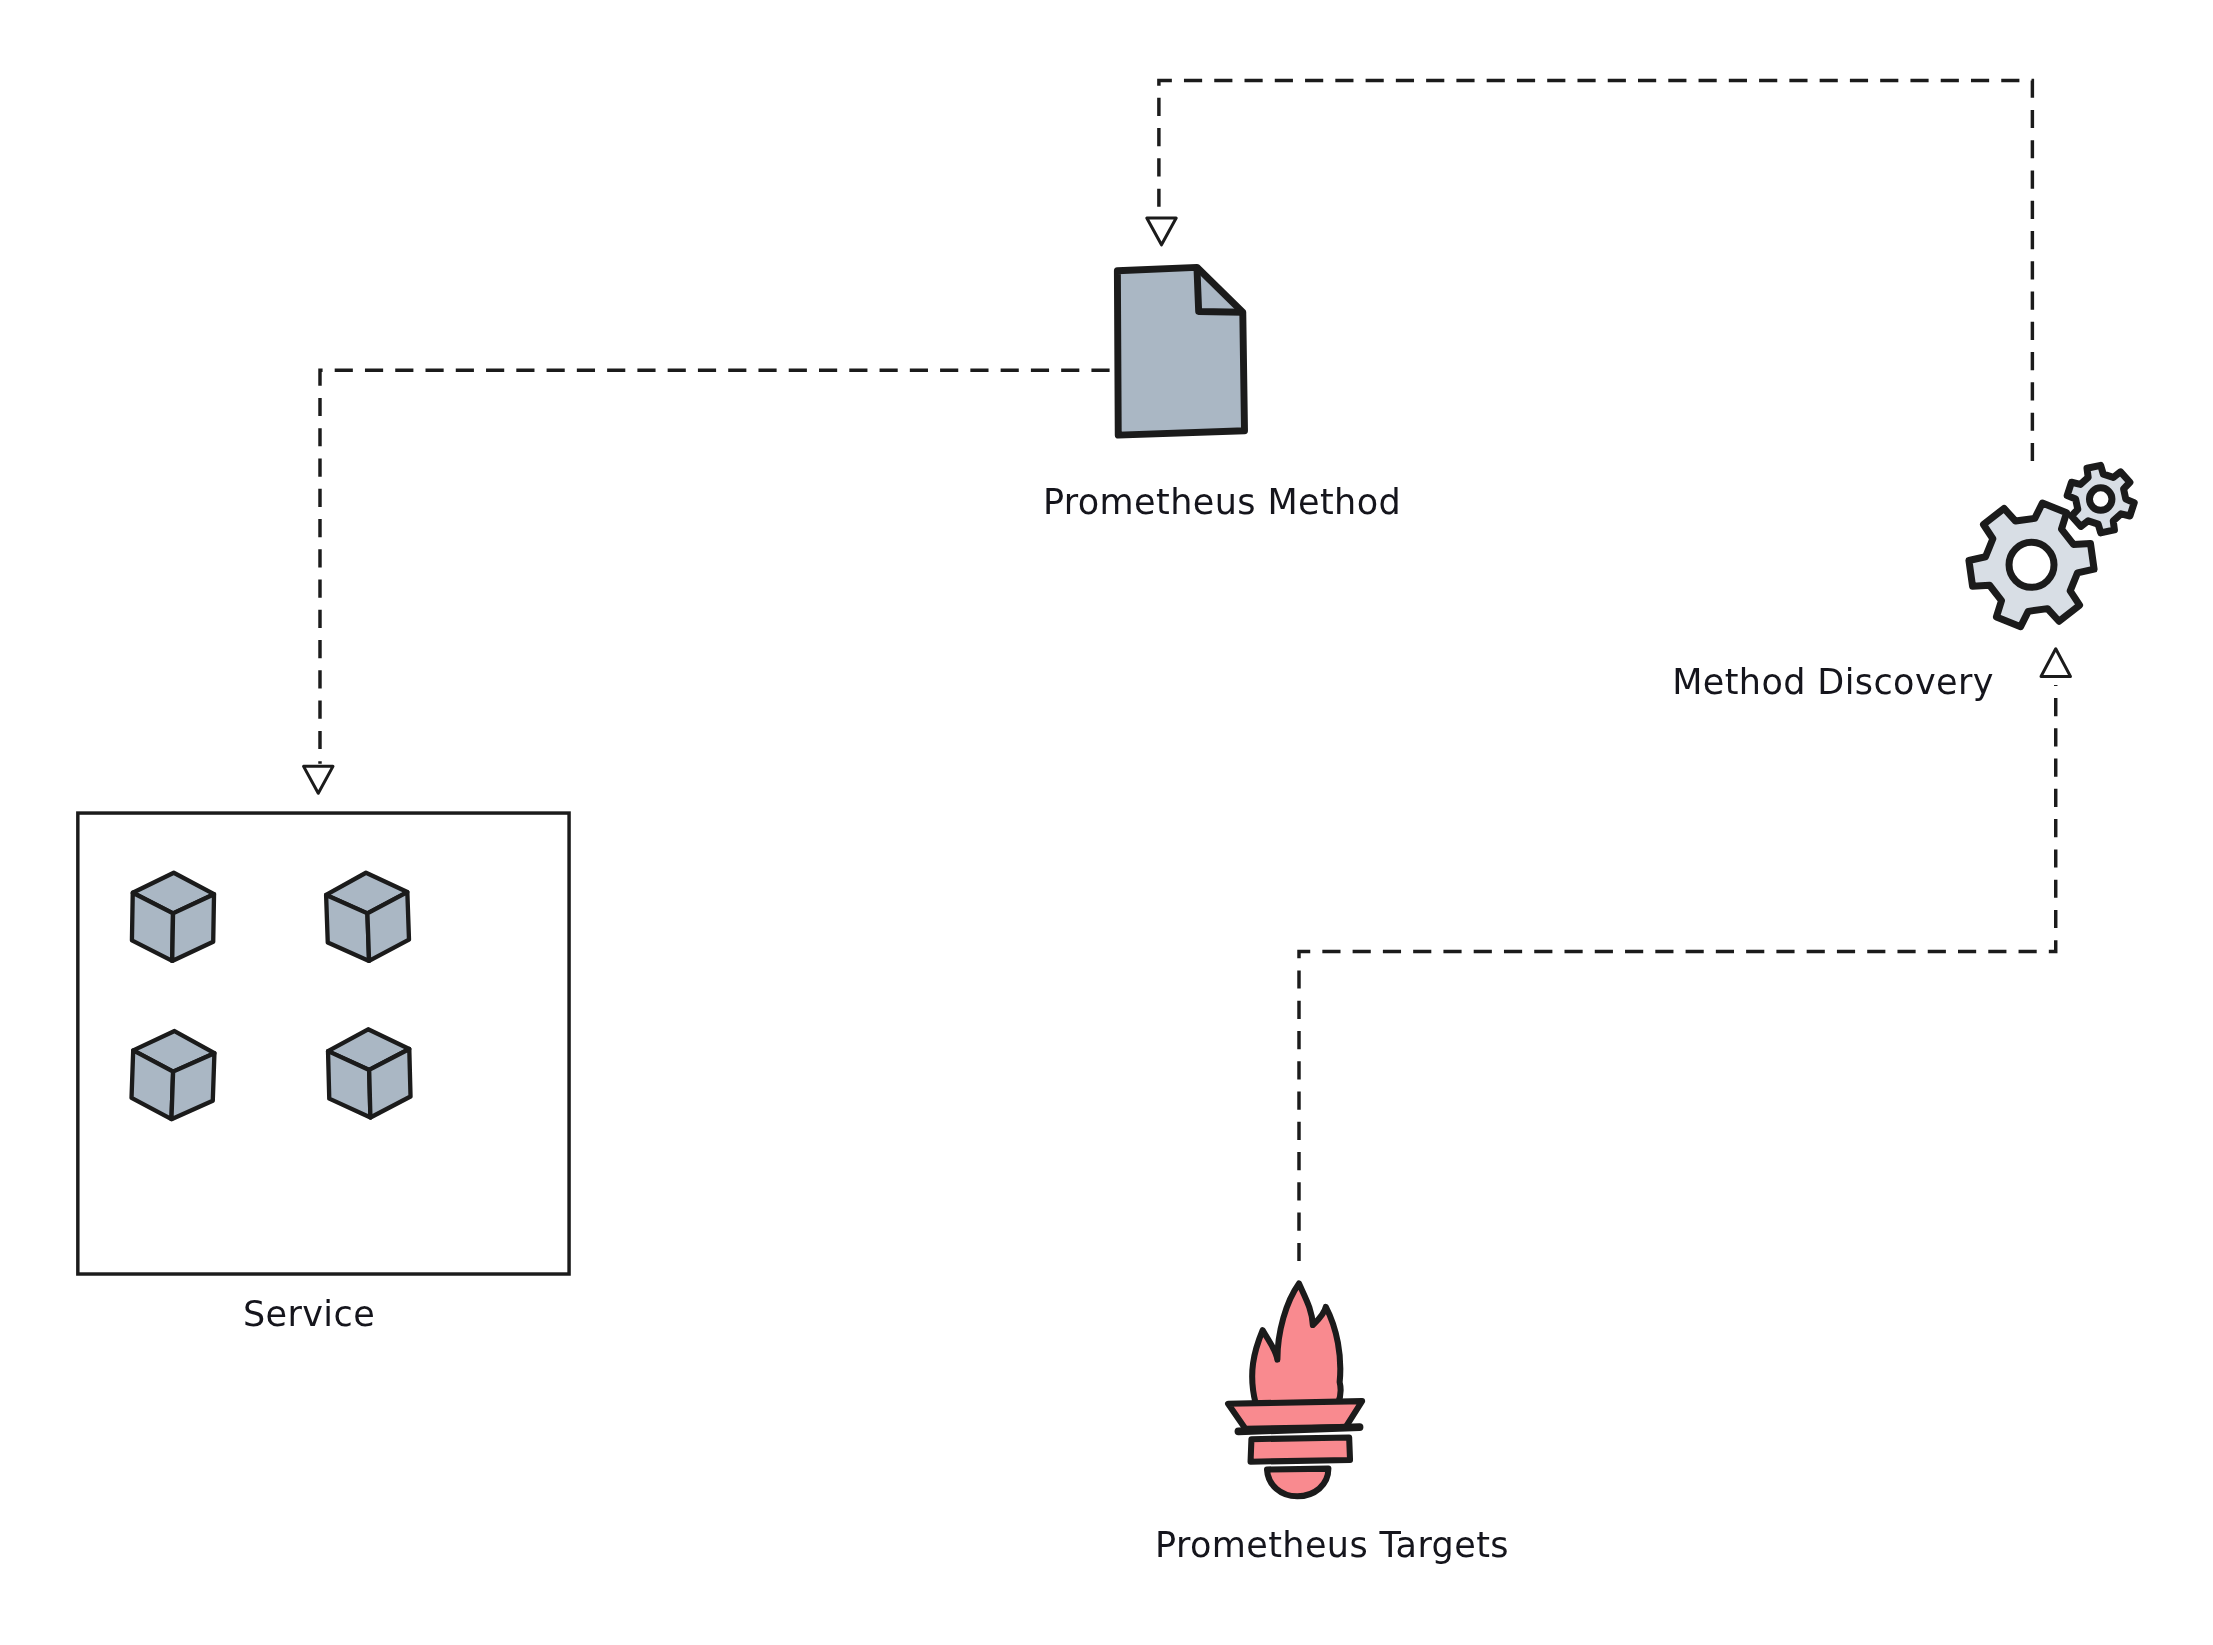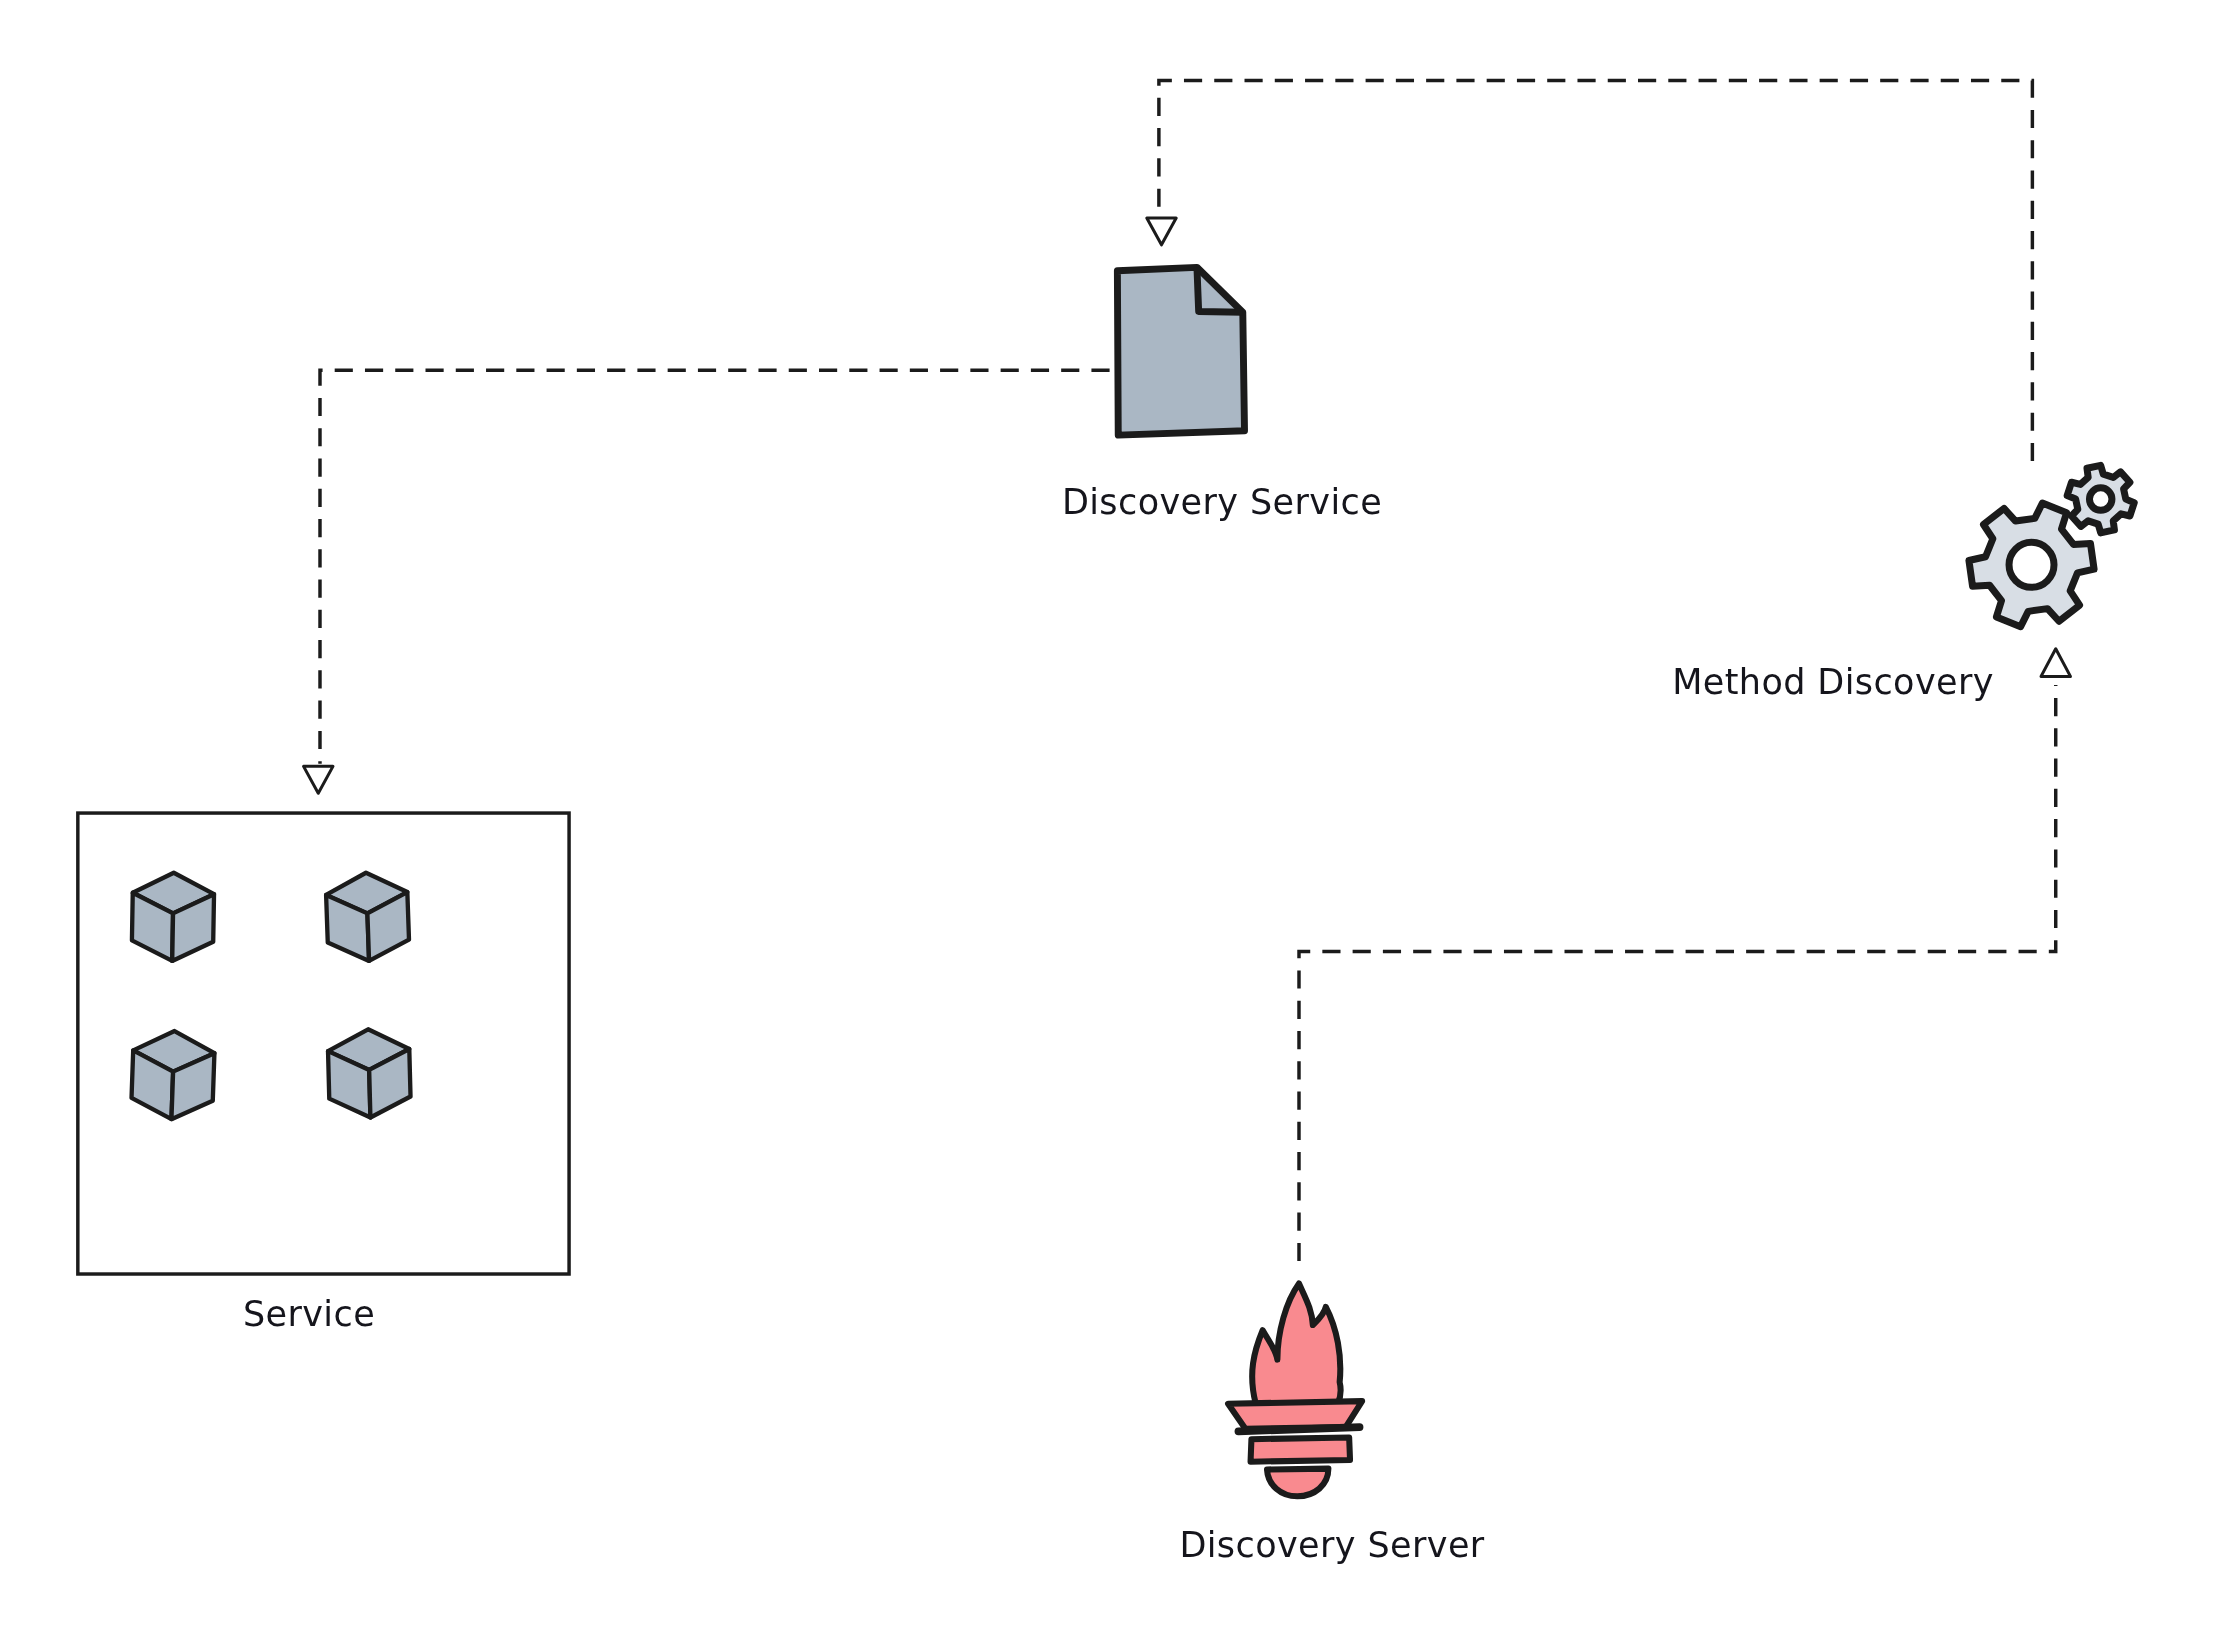--- a/index.html
+++ b/index.html
@@ -122,21 +122,21 @@
         Z"></path>
       <path class="flame" d="M 1420 1623 L 1575 1620 L 1556 1650 L 1440 1652 Z"></path>
       <path class="rim" d="M 1432 1655 L 1572 1650"></path>
       <path class="flame" d="M 1447 1664 L 1560 1662 L 1561 1688 L 1446 1690 Z"></path>
       <path class="flame" d="M 1465 1699 L 1536 1698
         C 1536 1717, 1520 1730, 1500 1730
         C 1481 1730, 1466 1717, 1465 1699 Z"></path>
     </g>
   </svg>
 
-  <div class="label" style="left:1222px; top:482px;">Discovery Service</div>
+  <div class="label" style="left:1222px; top:482px;">Prometheus Method</div>
 
   <div class="label" style="left:1833px; top:662px;">Method Discovery</div>
 
   <div class="label" style="left:309px; top:1294px;">Service</div>
 
-  <div class="label" style="left:1332px; top:1525px;">Discovery Server</div>
+  <div class="label" style="left:1332px; top:1525px;">Prometheus Targets</div>
 </div>
 
 
 </body></html>

